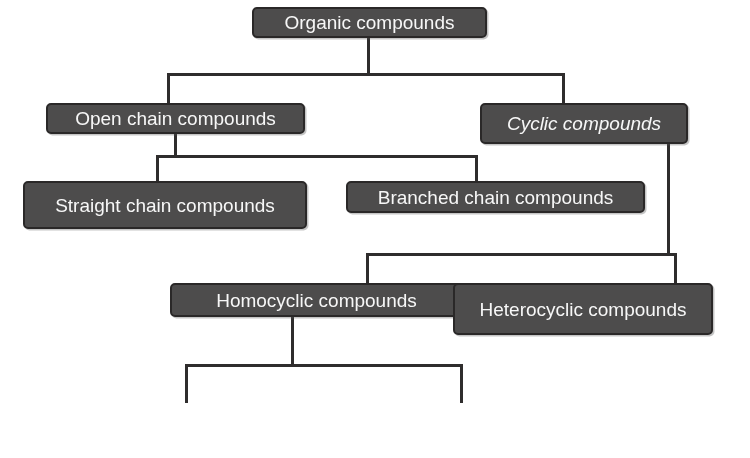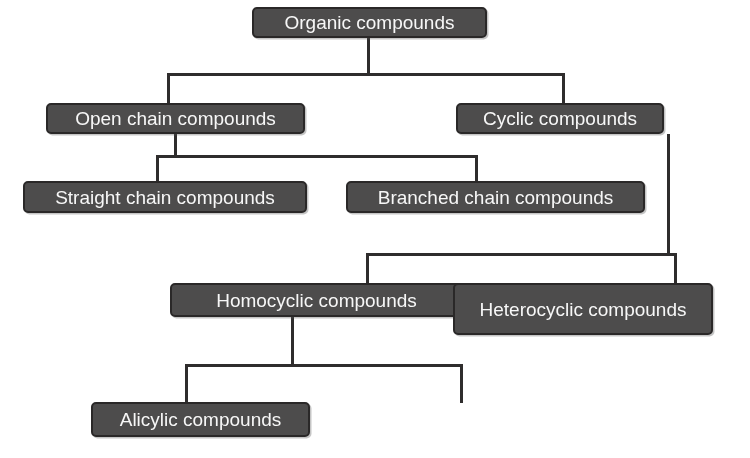--- a/index.html
+++ b/index.html
@@ -31,22 +31,22 @@
     box-shadow: 1.5px 1.5px 0 rgba(90,90,90,0.35);
   }
   .edge {
     position: absolute;
     background: var(--line, #2f2d2d);
   }
 
   
   #n-organic        { left:252px; top:7px;   width:235px; height:31px; }
   #n-open-chain     { left:46px;  top:103px; width:259px; height:31px; }
-  #n-cyclic         { left:456px; top:103px; width:208px; height:31px; }
-  #n-straight-chain { left:23px;  top:181px; width:284px; height:32px; }
+  #n-cyclic         { left:480px; top:103px; width:208px; height:41px;font-style:italic; }
+  #n-straight-chain { left:23px;  top:181px; width:284px; height:48px; }
   #n-branched-chain { left:346px; top:181px; width:299px; height:32px; }
   #n-homocyclic     { left:170px; top:283px; width:293px; height:34px; }
   #n-heterocyclic   { left:453px; top:283px; width:260px; height:52px; }
   #n-alicyclic      { left:91px;  top:402px; width:219px; height:35px; }
   #n-aromatic       { left:342px; top:402px; width:235px; height:35px; }
 
   
   
   #e-organic-v      { left:367px; top:38px;  width:3px;   height:36px; }
   #e-l1-h           { left:167px; top:73px;  width:398px; height:3px;  }
@@ -93,15 +93,14 @@
   <div class="edge" id="e-alicyclic-in"></div>
   <div class="edge" id="e-aromatic-in"></div>
 
   <div class="node" id="n-open-chain">Open chain compounds</div>
   <div class="node" id="n-organic">Organic compounds</div>
   <div class="node" id="n-cyclic">Cyclic compounds</div>
   <div class="node" id="n-straight-chain">Straight chain compounds</div>
   <div class="node" id="n-branched-chain">Branched chain compounds</div>
   <div class="node" id="n-homocyclic">Homocyclic compounds</div>
   <div class="node" id="n-heterocyclic">Heterocyclic compounds</div>
-  <div class="node" id="n-alicyclic">Alicylic compounds</div>
 
 </div>
 
 </body></html>

